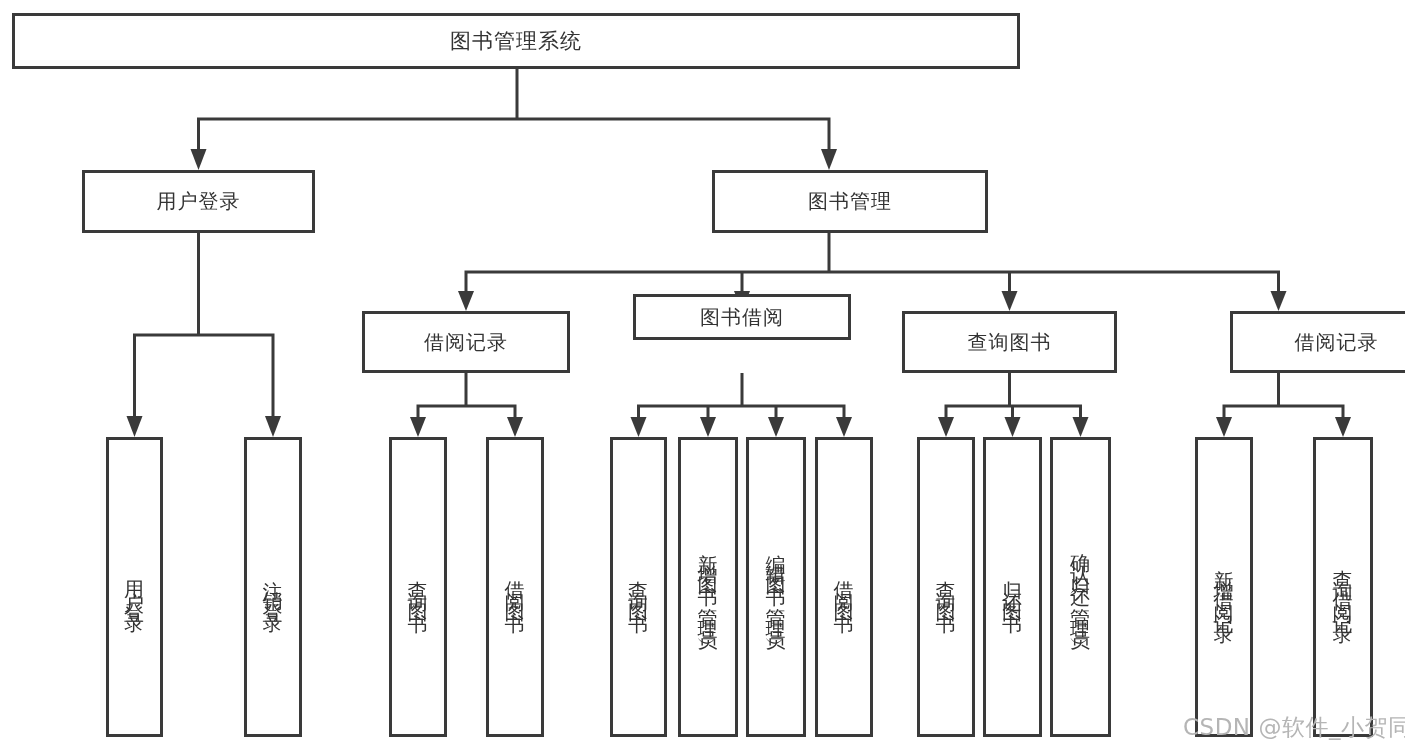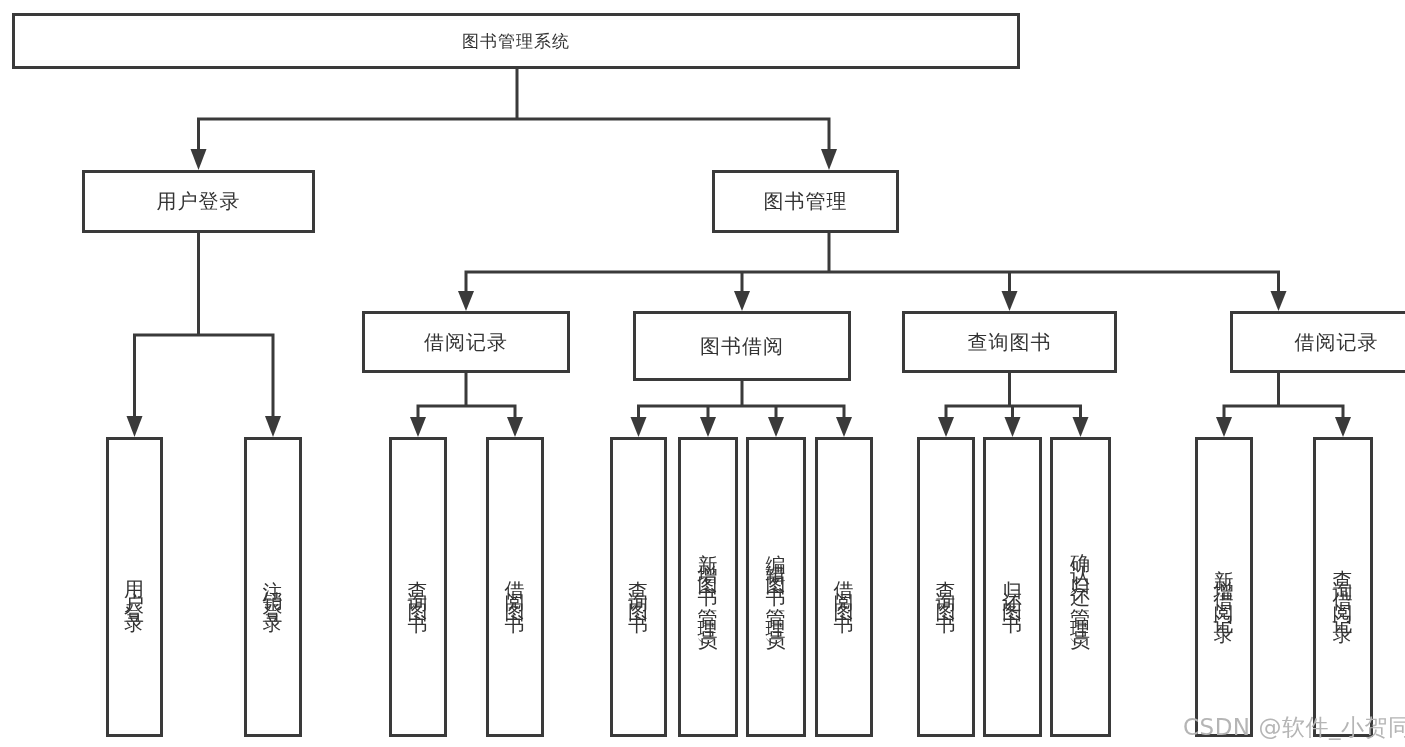--- a/index.html
+++ b/index.html
@@ -32,25 +32,25 @@
     font-size:20px;
     z-index:2;
   }
   .leaf .vtext{
     writing-mode:vertical-rl;
     text-orientation:mixed;
     letter-spacing:11px;
     line-height:1;
     white-space:nowrap;
   }
-  #root{left:12px;top:13px;width:1008px;height:56px;font-size:17px;}
+  #root{left:12px;top:13px;width:1008px;height:56px;font-size:21px;}
   #l2-a{left:82px;top:170px;width:233px;height:63px;}
-  #l2-b{left:712px;top:170px;width:187px;height:63px;}
+  #l2-b{left:712px;top:170px;width:276px;height:63px;}
   #l3-a{left:362px;top:311px;width:208px;height:62px;}
-  #l3-b{left:633px;top:311px;width:218px;height:70px;}
+  #l3-b{left:633px;top:294px;width:218px;height:46px;}
   #l3-c{left:902px;top:311px;width:215px;height:62px;}
   #l3-d{left:1230px;top:311px;width:213px;height:62px;}
   #leaf-a1{left:106px;width:57px;}
   #leaf-a2{left:244px;width:58px;}
   #leaf-b1{left:389px;width:58px;}
   #leaf-b2{left:486px;width:58px;}
   #leaf-c1{left:610px;width:57px;}
   #leaf-c2{left:678px;width:60px;}
   #leaf-c3{left:746px;width:60px;}
   #leaf-c4{left:815px;width:58px;}

